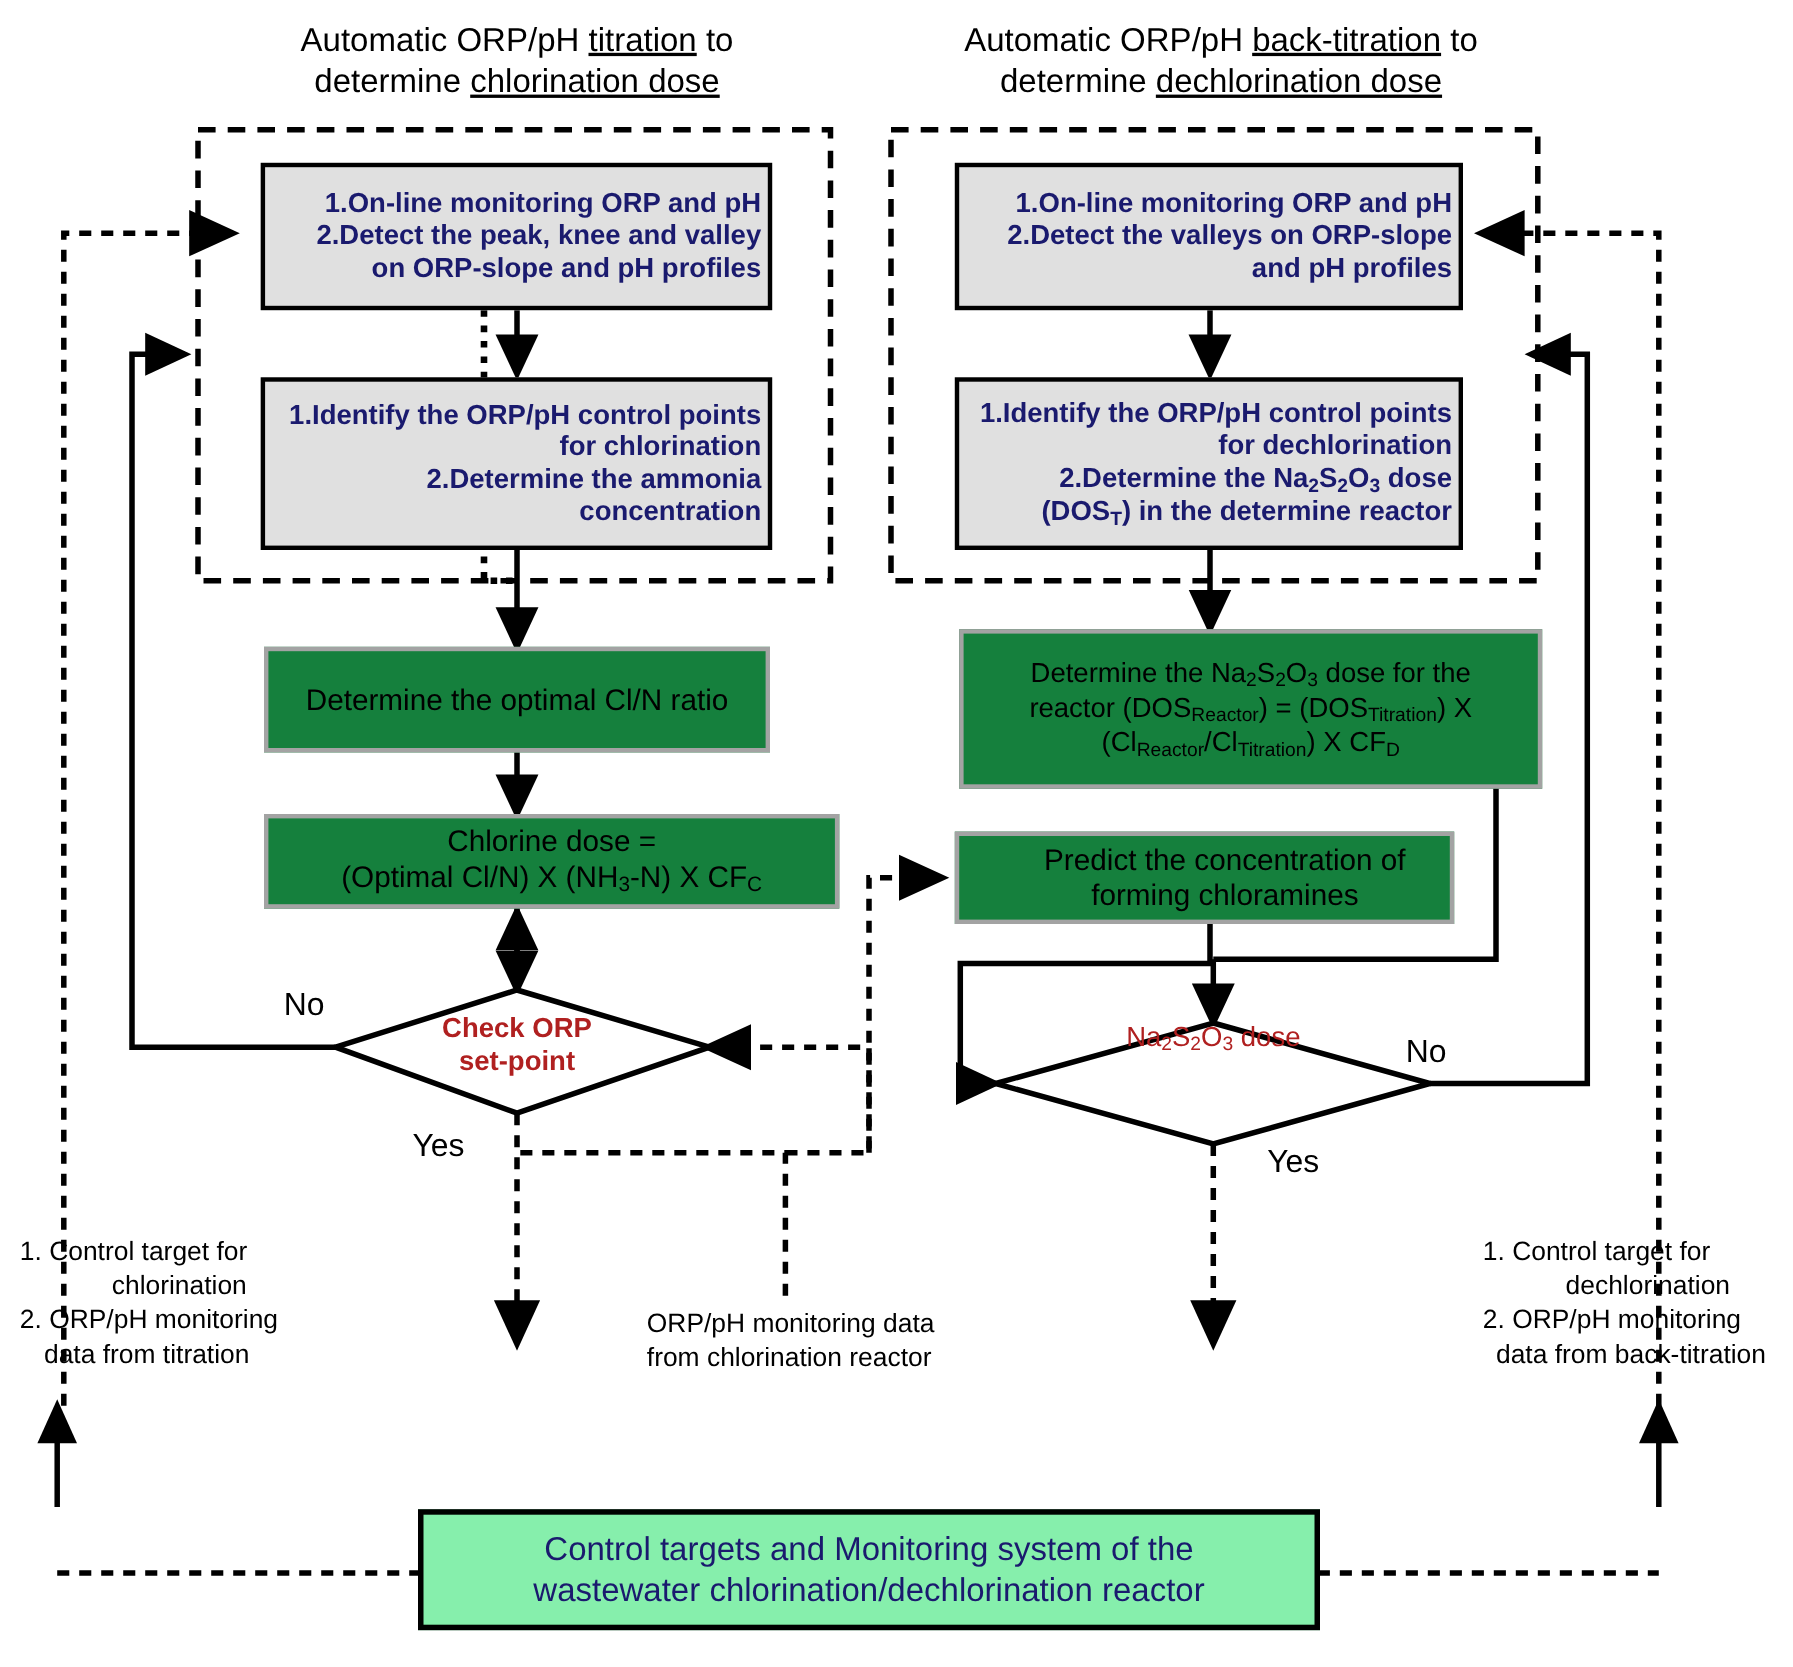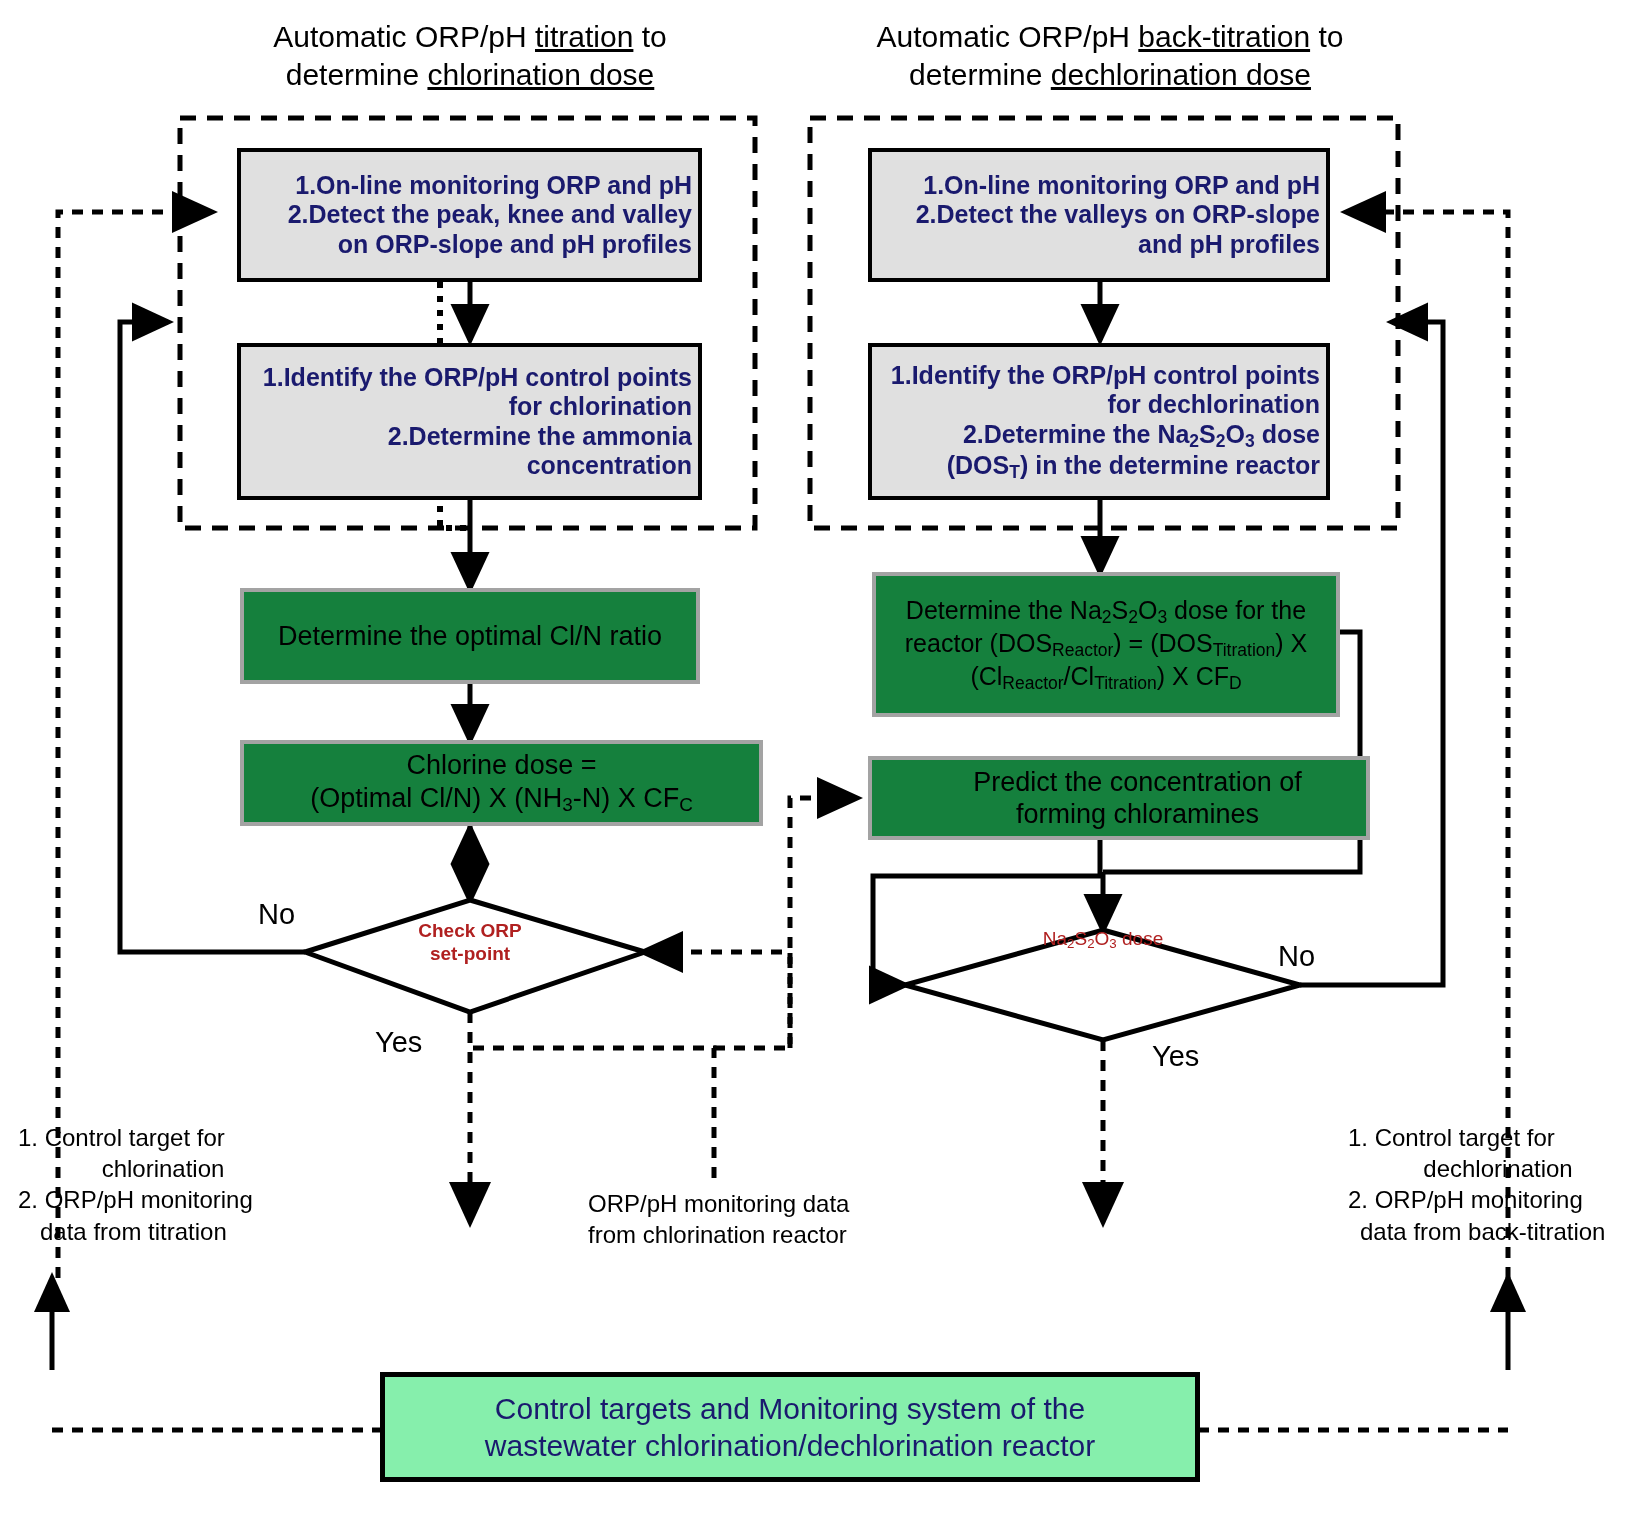--- a/index.html
+++ b/index.html
@@ -64,21 +64,21 @@
   }
   .u { text-decoration: underline; }
   .listline {
     display: block;
     white-space: pre;
   }
   .diamond-label {
     position: absolute;
     color: #b02020;
     font-weight: bold;
-    font-size: 19px;
+    font-size: 25px;
     line-height: 1.2;
     text-align: center;
     width: 300px;
   }
   .diamond-label.plain {
     font-weight: normal;
   }
   .edge-label {
     position: absolute;
     font-size: 29px;
@@ -221,27 +221,27 @@
     <span class="listline">   and pH profiles</span>
   </div>
 
   <div class="node gray-box" style="left:868px; top:343px; width:462px; height:157px;">
     <span class="listline">1.Identify the ORP/pH control points</span>
     <span class="listline">   for dechlorination</span>
     <span class="listline"><span>2.Determine the Na</span><sub>2</sub><span>S</span><sub>2</sub><span>O</span><sub>3</sub><span> dose</span></span>
     <span class="listline"><span>   (DOS</span><sub>T</sub><span>) in the determine reactor</span></span>
   </div>
 
-  <div class="node white-box white-box-sm" style="left:872px; top:572px; width:468px; height:145px;">
+  <div class="node white-box white-box-sm" style="left:872px; top:572px; width:530px; height:145px;">
     <span><span>Determine the Na</span><sub>2</sub><span>S</span><sub>2</sub><span>O</span><sub>3</sub><span> dose for the</span></span>
     <span><span>reactor (DOS</span><sub>Reactor</sub><span>)  = (DOS</span><sub>Titration</sub><span>) X</span></span>
     <span><span>(Cl</span><sub>Reactor</sub><span>/Cl</span><sub>Titration</sub><span>) X CF</span><sub>D</sub></span>
   </div>
 
-  <div class="node white-box" style="left:868px; top:756px; width:502px; height:84px;padding-left:45px;">
+  <div class="node white-box" style="left:868px; top:756px; width:454px; height:84px;padding-left:45px;">
     <span>Predict the concentration of</span>
     <span>forming chloramines</span>
   </div>
 
   <div class="diamond-label plain" style="left:953px; top:928px;">
     <div><span>Na</span><sub>2</sub><span>S</span><sub>2</sub><span>O</span><sub>3</sub><span> dose</span></div>
   </div>
 
   <div class="edge-label" style="left:1278px; top:940px;">No</div>
   <div class="edge-label" style="left:1152px; top:1040px;">Yes</div>

